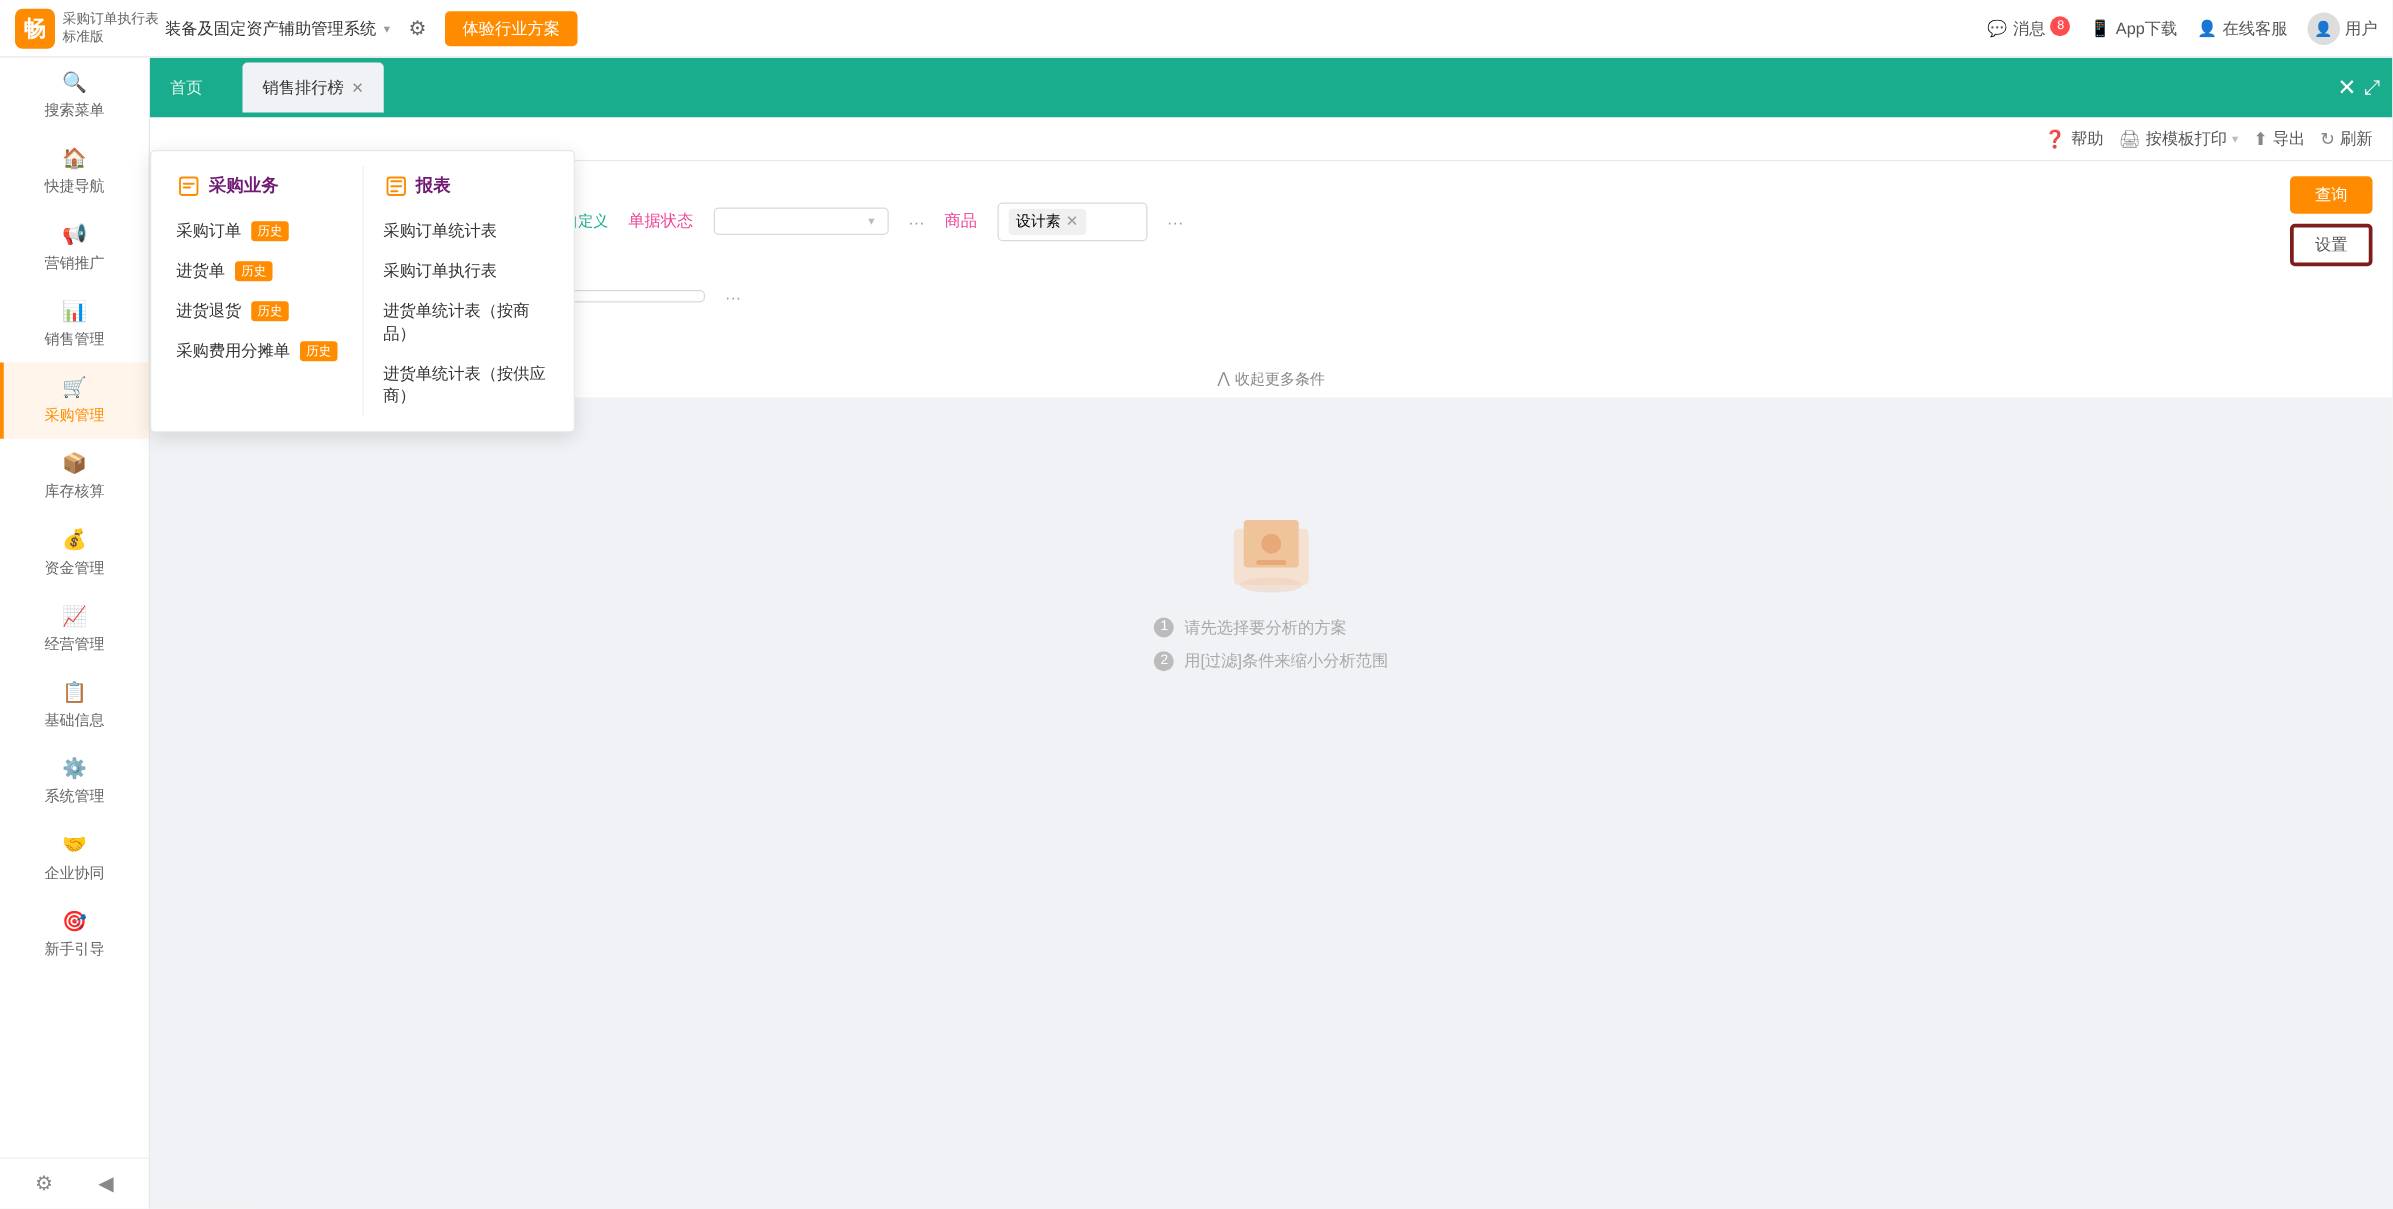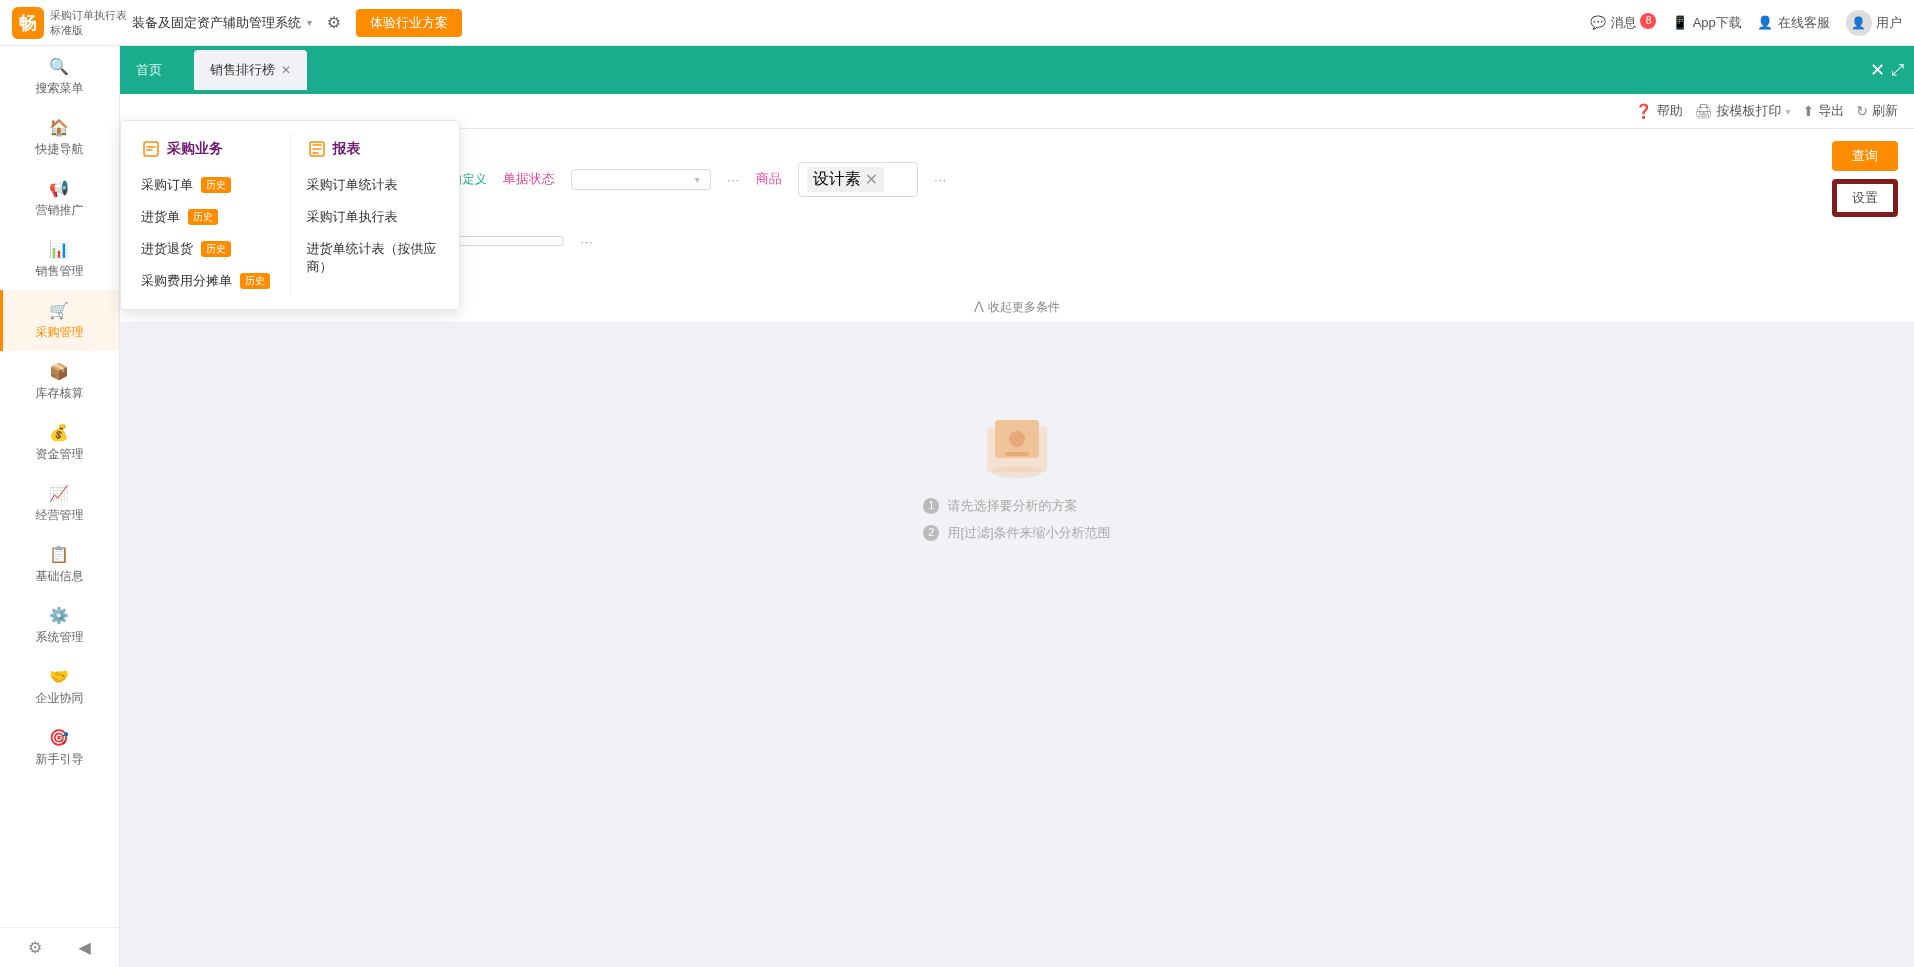--- a/index.html
+++ b/index.html
@@ -234,38 +234,38 @@
       display: flex;
       gap: 6px;
     }
     .date-shortcut {
       color: #1aad8d; font-size: 12px; cursor: pointer; white-space: nowrap;
     }
     .tag-item {
       background: #f0f0f0;
       border-radius: 3px;
       padding: 2px 6px;
-      font-size: 16px;
+      font-size: 12px;
       display: flex;
       align-items: center;
       gap: 4px;
     }
     .tag-close { cursor: pointer; color: #999; }
     .more-dots { color: #999; cursor: pointer; }
     .btn-query {
       background: #ff8c00;
       color: white;
       border: none;
       padding: 6px 20px;
       border-radius: 4px;
       cursor: pointer;
       font-size: 13px;
     }
     .btn-settings {
-      border: 5px solid #7f1d1d;
+      border: 3px solid #7f1d1d;
       background: white;
       padding: 5px 14px;
       border-radius: 4px;
       cursor: pointer;
       font-size: 13px;
       color: #555;
     }
     .collapse-row {
       display: flex;
       justify-content: center;
@@ -634,17 +634,20 @@
         </div>
         <span>报表</span>
       </div>
       <div class="dropdown-item">
         <span>采购订单统计表</span>
       </div>
       <div class="dropdown-item">
         <span>采购订单执行表</span>
       </div>
       <div class="dropdown-item">
+        <span>进货单统计表（按商品）</span>
+      </div>
+      <div class="dropdown-item">
         <span>进货单统计表（按供应商）</span>
       </div>
     </div>
   </div>
 </div>
 
 </body></html>

